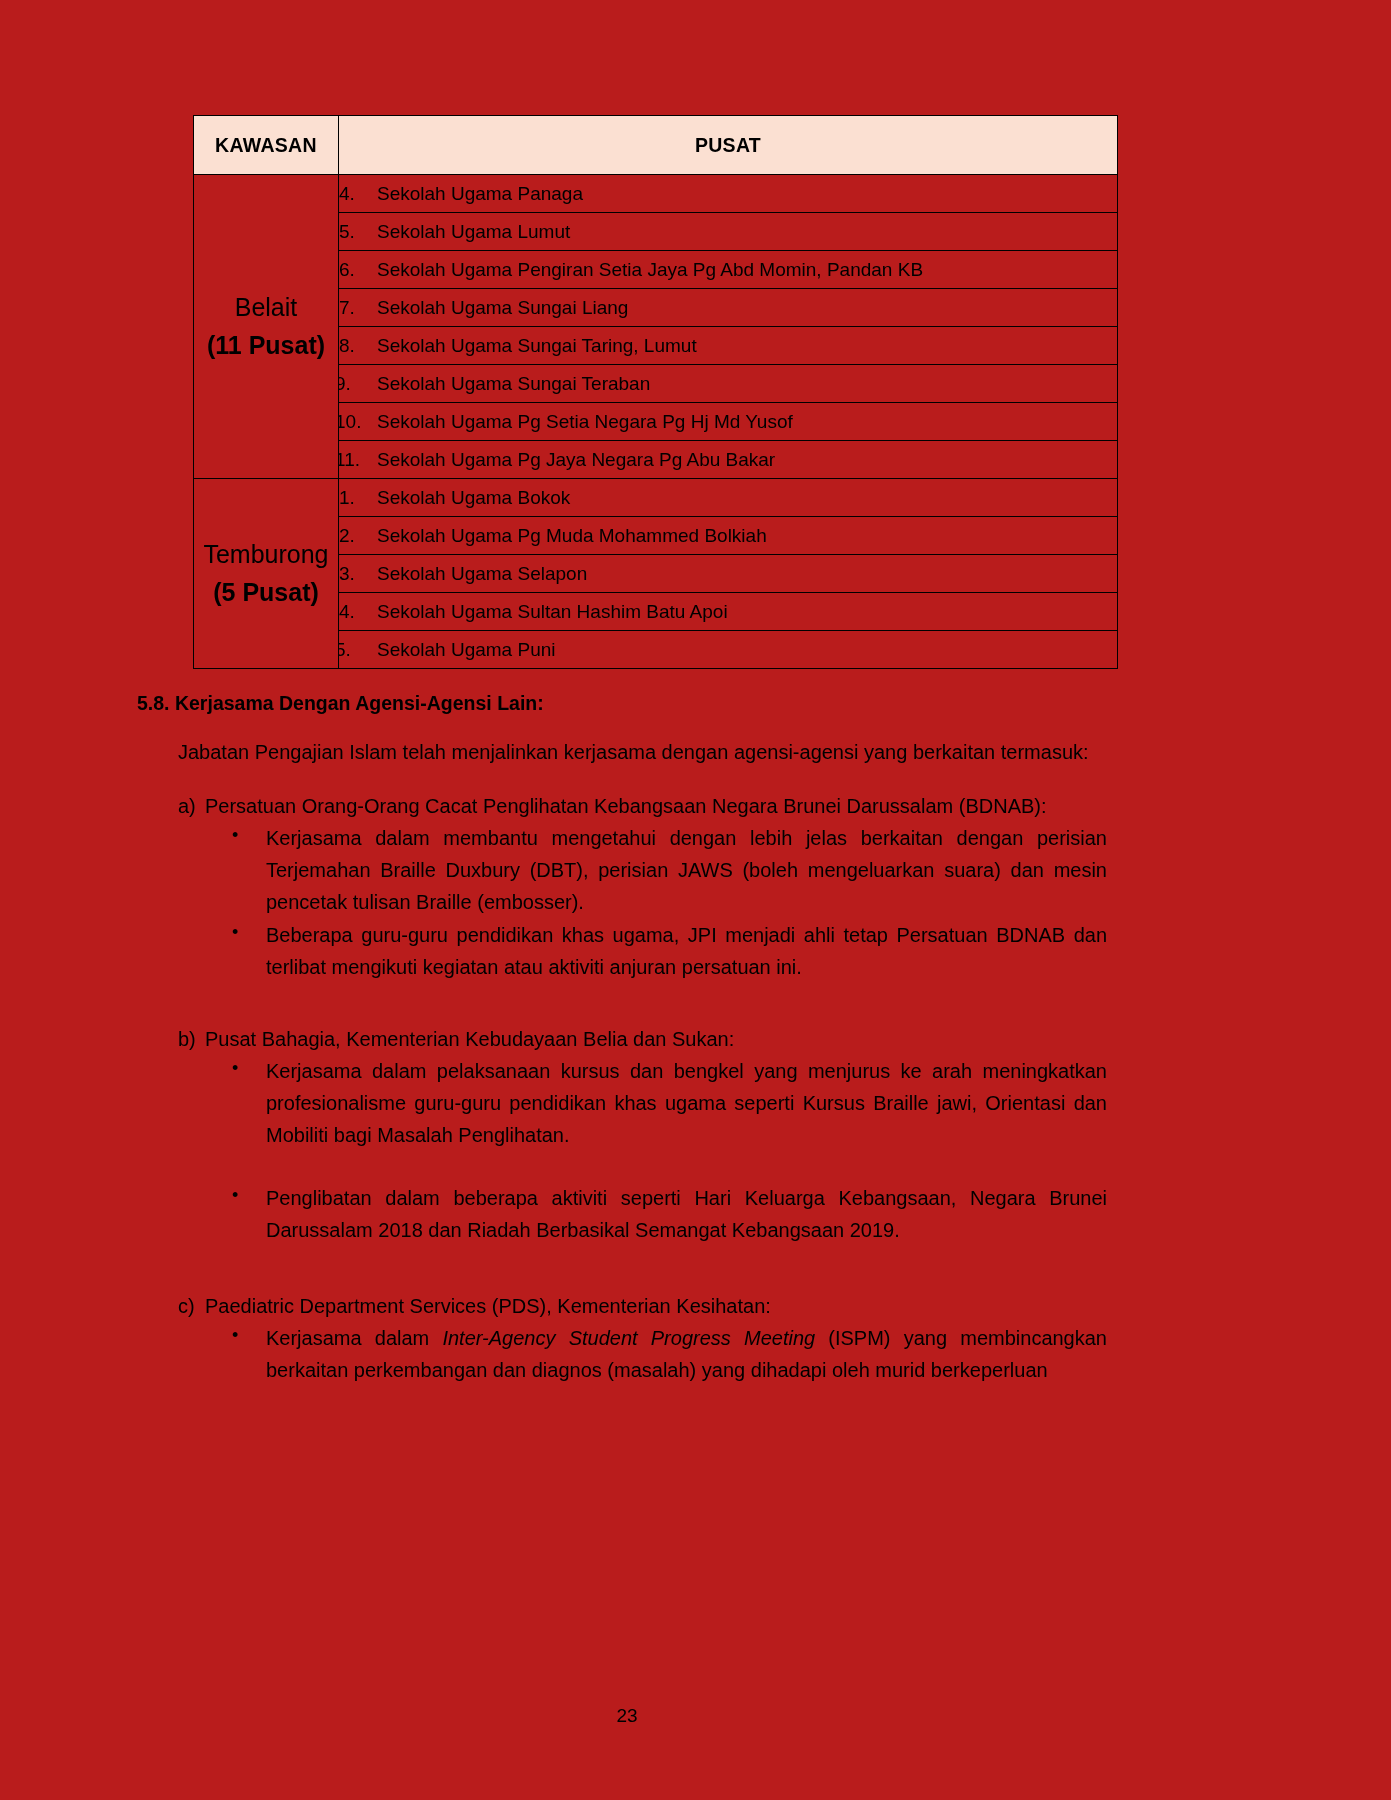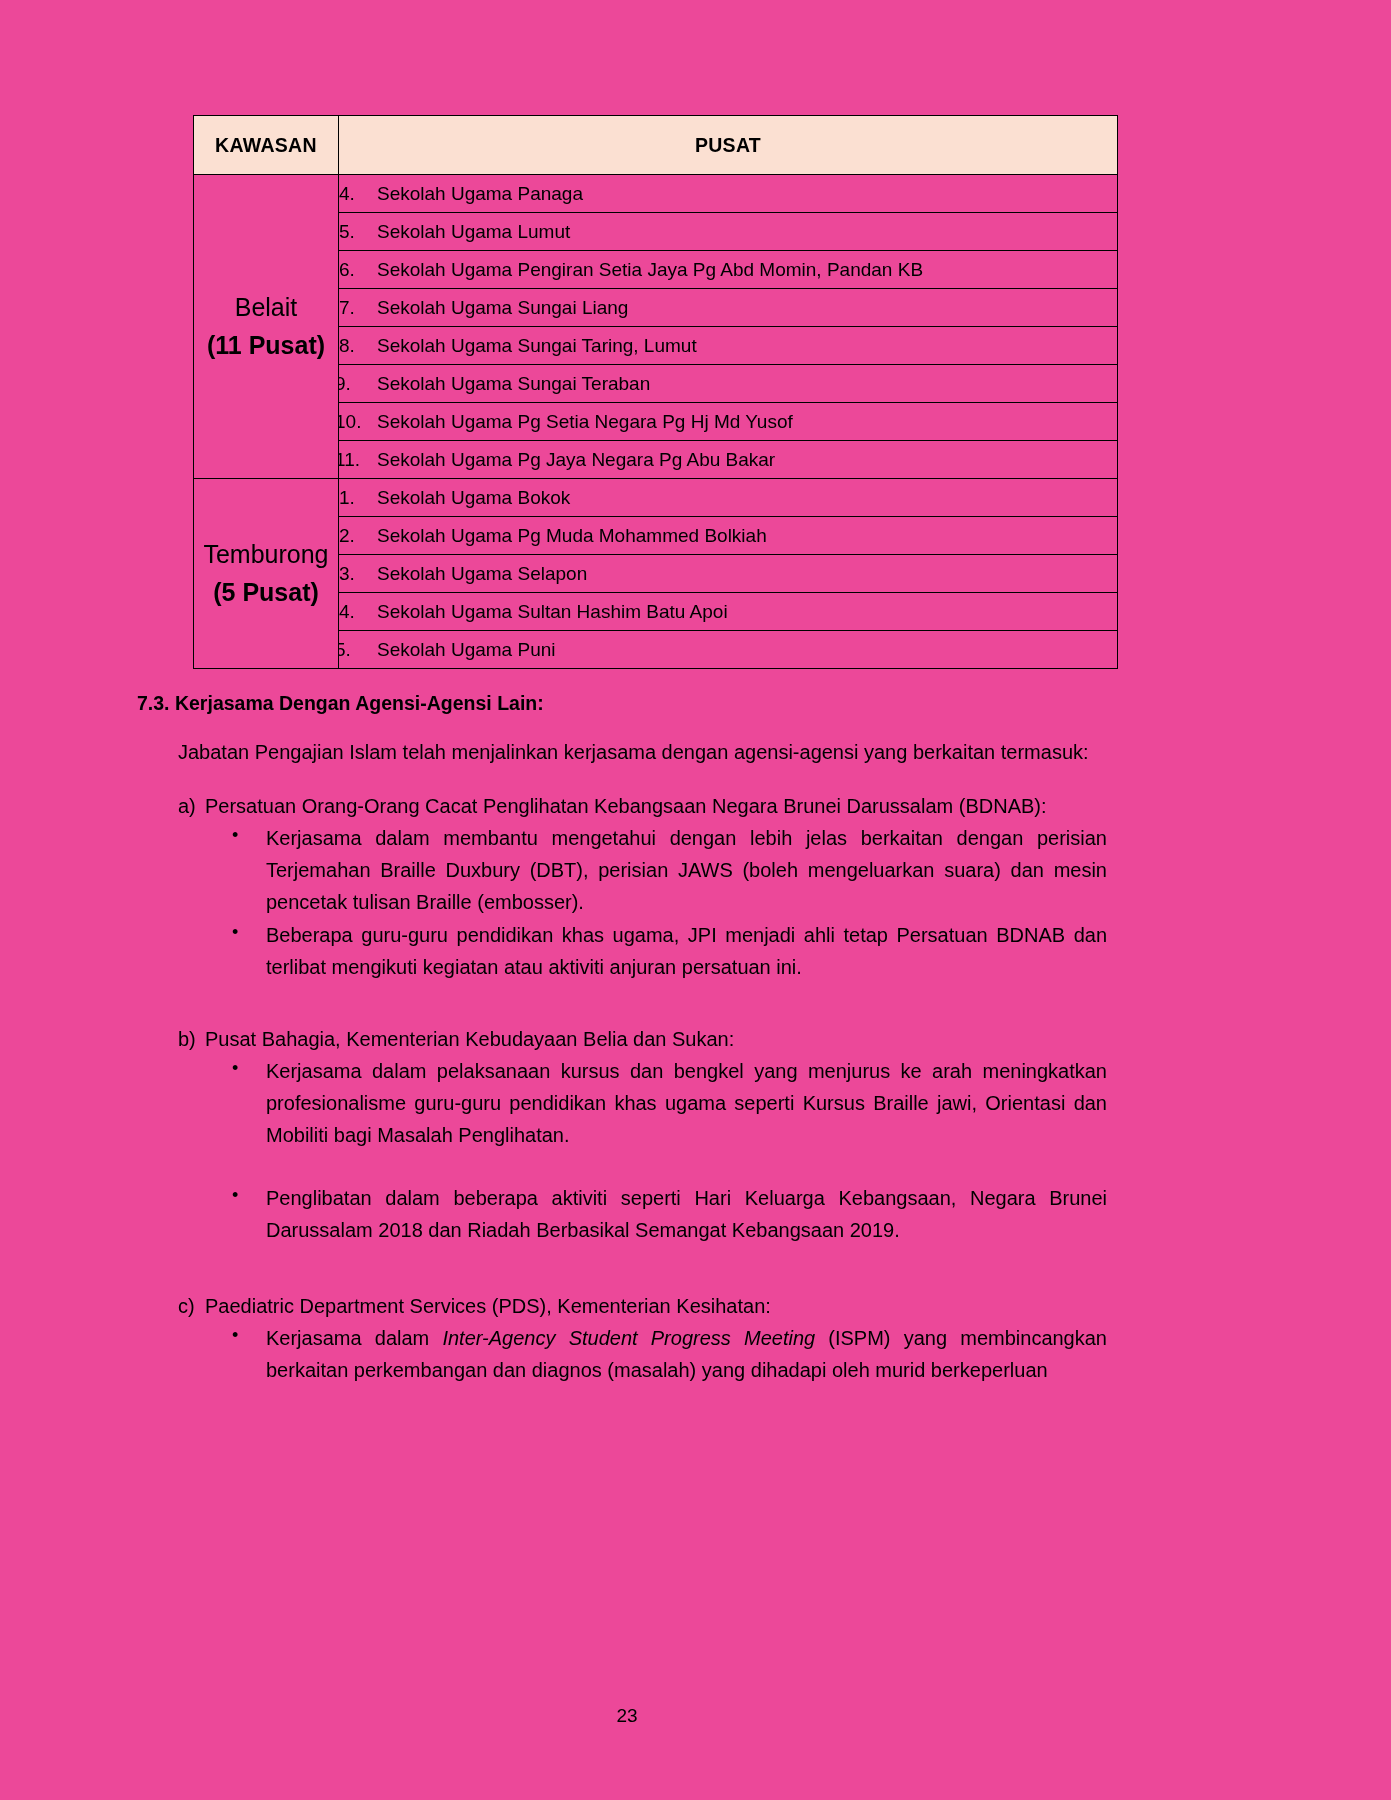--- a/index.html
+++ b/index.html
@@ -13,21 +13,21 @@
     font-family: "Liberation Sans", sans-serif;
     color: #000000;
     -webkit-font-smoothing: antialiased;
   }
   .page {
     position: relative;
     width: 1391px;
     min-height: 1800px;
     box-sizing: border-box;
     padding: 4px;
-    background: #ec4899;
+    background: #b91c1c;
   }
 
   
   .table-wrap {
     position: absolute;
     left: 193px;
     top: 115px;
     width: 925px;
   }
   table.pusat-table {
@@ -241,21 +241,21 @@
           <td class="pusat-cell">
             <span class="num wide">5.</span><span class="nm">Sekolah Ugama Puni</span>
           </td>
         </tr>
       </tbody>
     </table>
   </div>
 
   <div class="content">
 
-    <h2 class="section-heading">7.3. Kerjasama Dengan Agensi-Agensi Lain:</h2>
+    <h2 class="section-heading">5.8. Kerjasama Dengan Agensi-Agensi Lain:</h2>
 
     <p class="para">Jabatan Pengajian Islam telah menjalinkan kerjasama dengan agensi-agensi yang berkaitan termasuk:</p>
 
     <div class="agency-item">
       <div class="agency-label">
         <span class="marker">a)</span>
         <span class="agency-title">Persatuan Orang-Orang Cacat Penglihatan Kebangsaan Negara Brunei Darussalam (BDNAB):</span>
       </div>
       <ul class="bullets">
         <li>Kerjasama dalam membantu mengetahui dengan lebih jelas berkaitan dengan perisian Terjemahan Braille Duxbury (DBT), perisian JAWS (boleh mengeluarkan suara) dan mesin pencetak tulisan Braille (embosser).</li>

